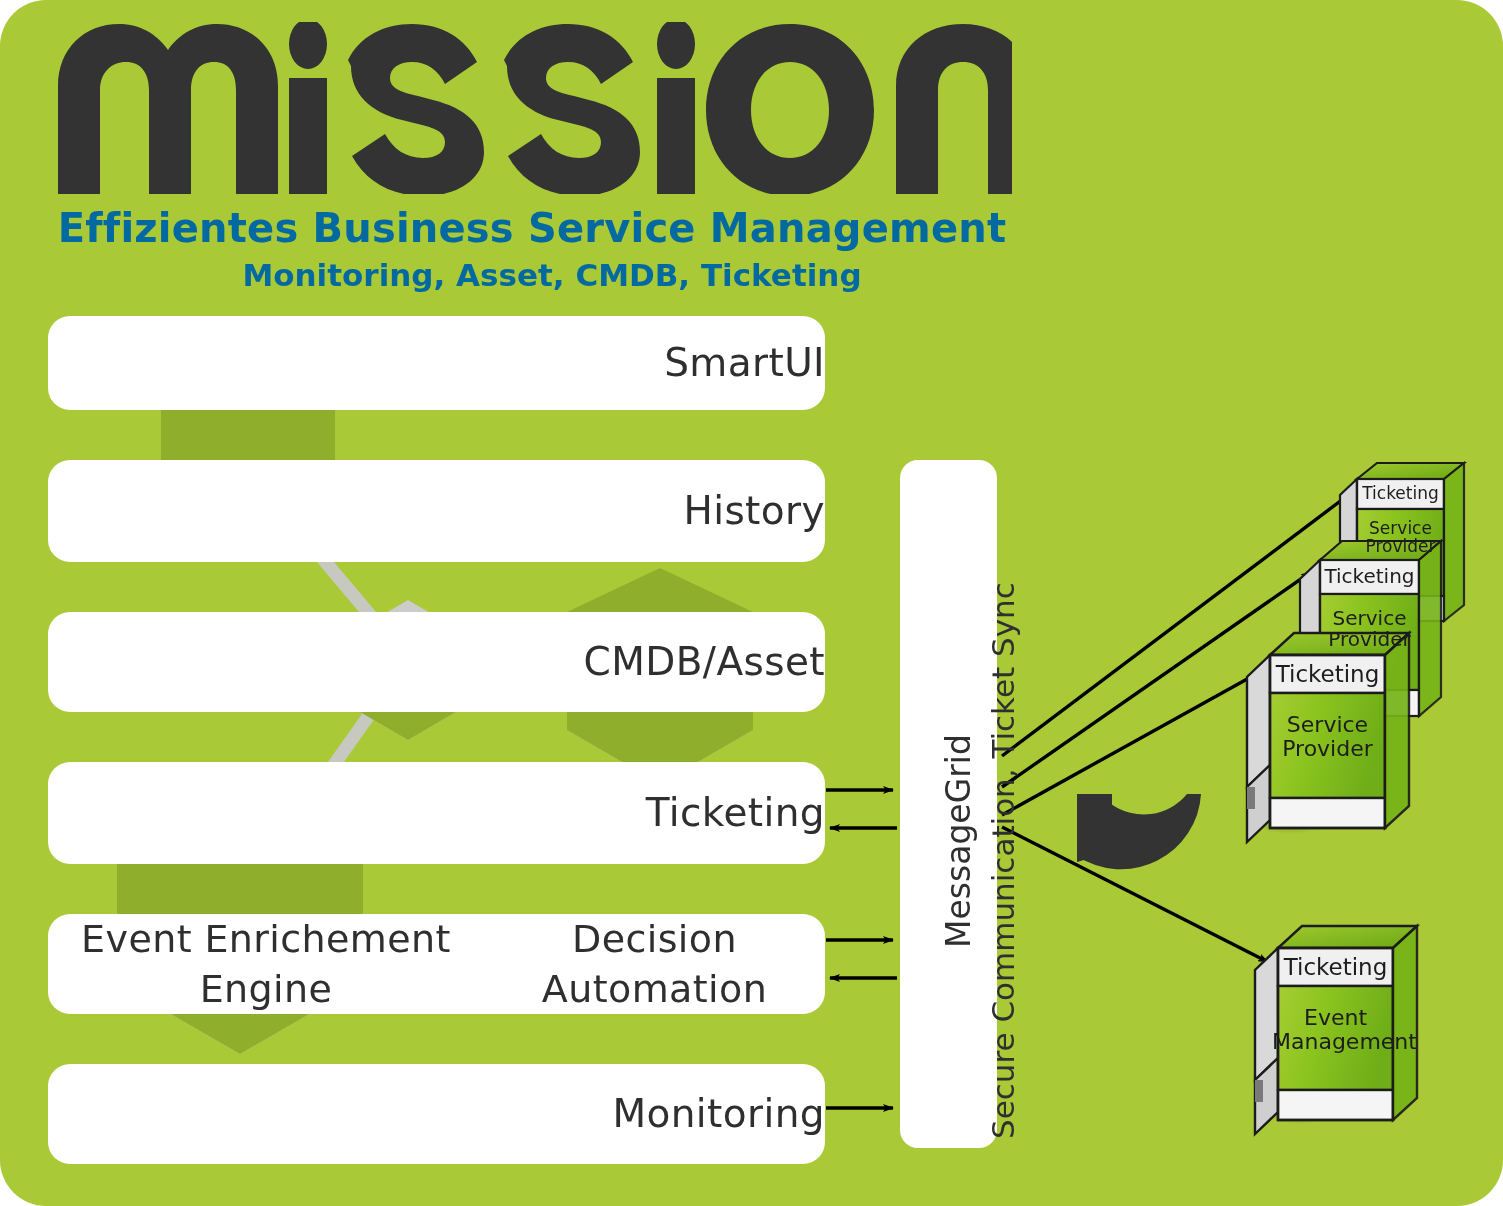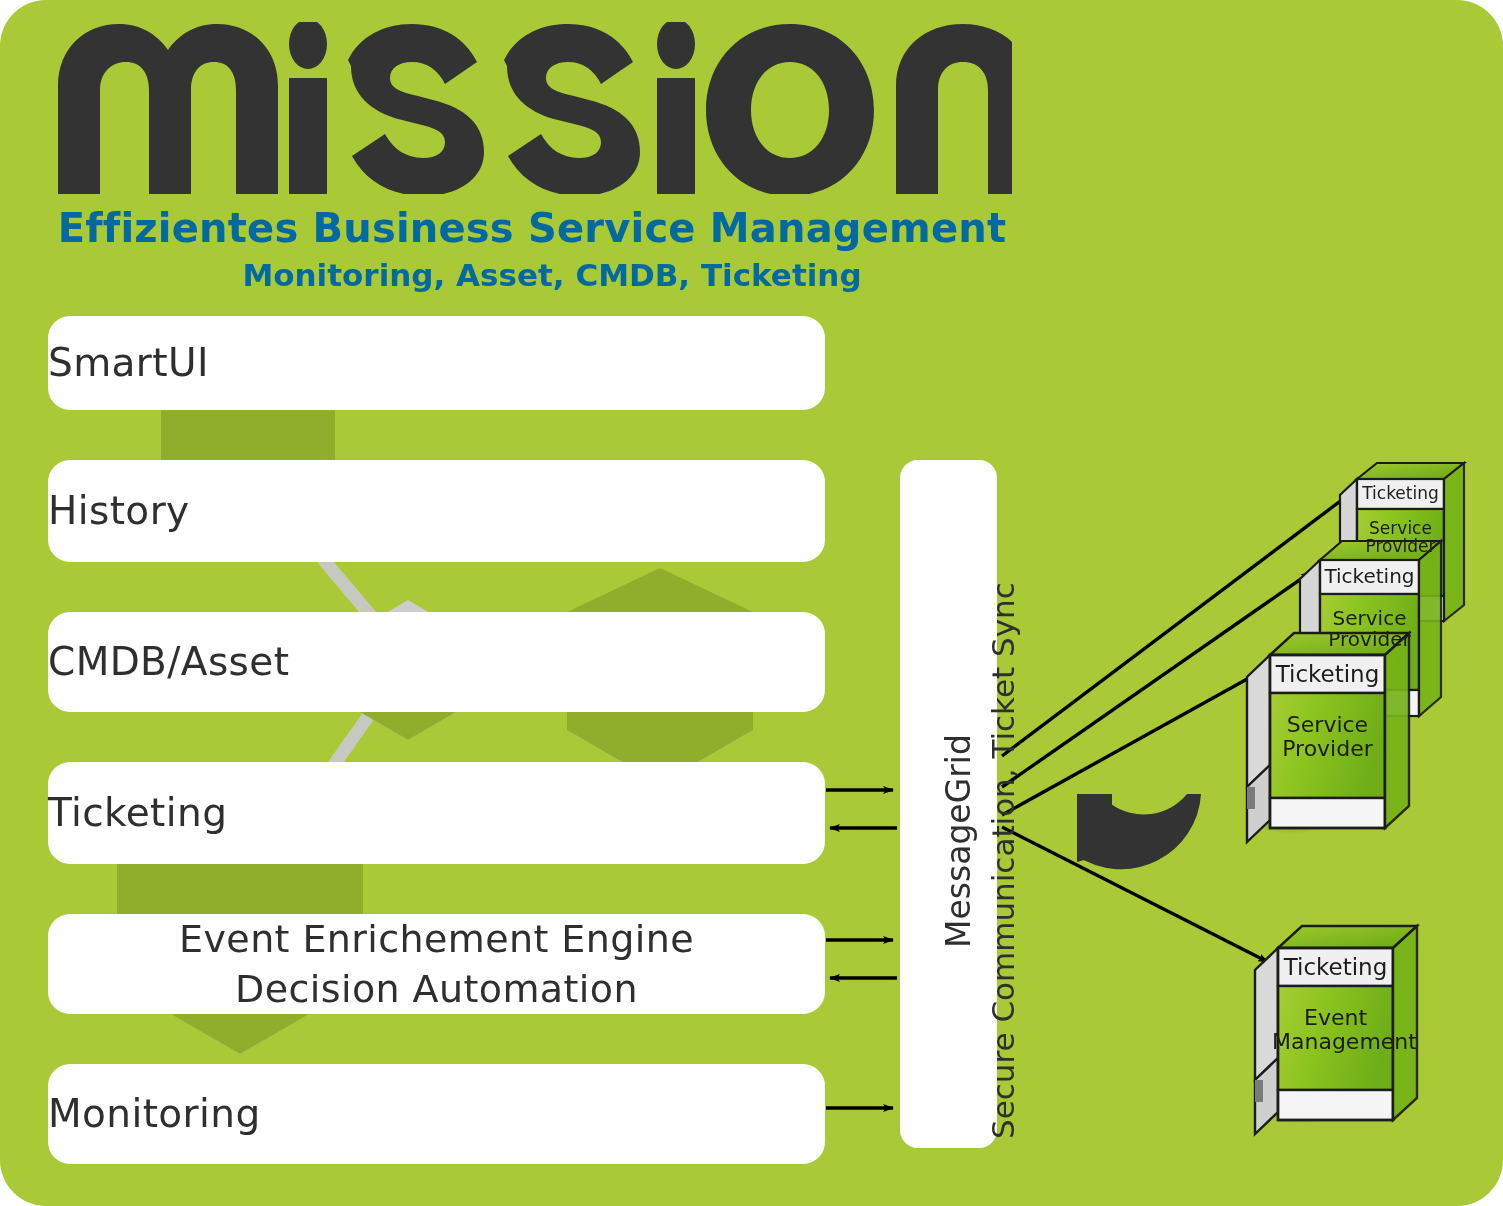--- a/index.html
+++ b/index.html
@@ -69,21 +69,21 @@
 
   
   .mod-box {
     position: absolute;
     left: 48px;
     width: 777px;
     background: #ffffff;
     border-radius: 22px;
     display: flex;
     align-items: center;
-    justify-content: flex-start;
+    justify-content: flex-end;
     box-sizing: border-box;
   }
   .mod-label {
     font-family: "DejaVu Sans", sans-serif;
     font-size: 39px;
     color: #2f2f2f;
     text-align: center;
     line-height: 1.32;
     letter-spacing: 0.4px;
     position: relative;
@@ -332,21 +332,21 @@
   </div>
 
   <div class="mod-box" id="box-history" style="top:460px;height:102px;">
     <div class="mod-label">History</div>
   </div>
 
   <div class="mod-box" id="box-ticketing" style="top:762px;height:102px;">
     <div class="mod-label">Ticketing</div>
   </div>
 
-  <div class="mod-box" id="box-event" style="top:914px;height:100px;flex-direction:column;justify-content:center;">
+  <div class="mod-box" id="box-event" style="top:914px;height:100px;flex-direction:row;justify-content:center;">
     <div class="mod-label two-line">Event Enrichement Engine</div>
     <div class="mod-label two-line">Decision Automation</div>
   </div>
 
   <div class="mod-box" id="box-monitoring" style="top:1064px;height:100px;">
     <div class="mod-label">Monitoring</div>
   </div>
 
   <div id="msg-bar"></div>
   <div class="msg-text" id="msg-primary">MessageGrid</div>

